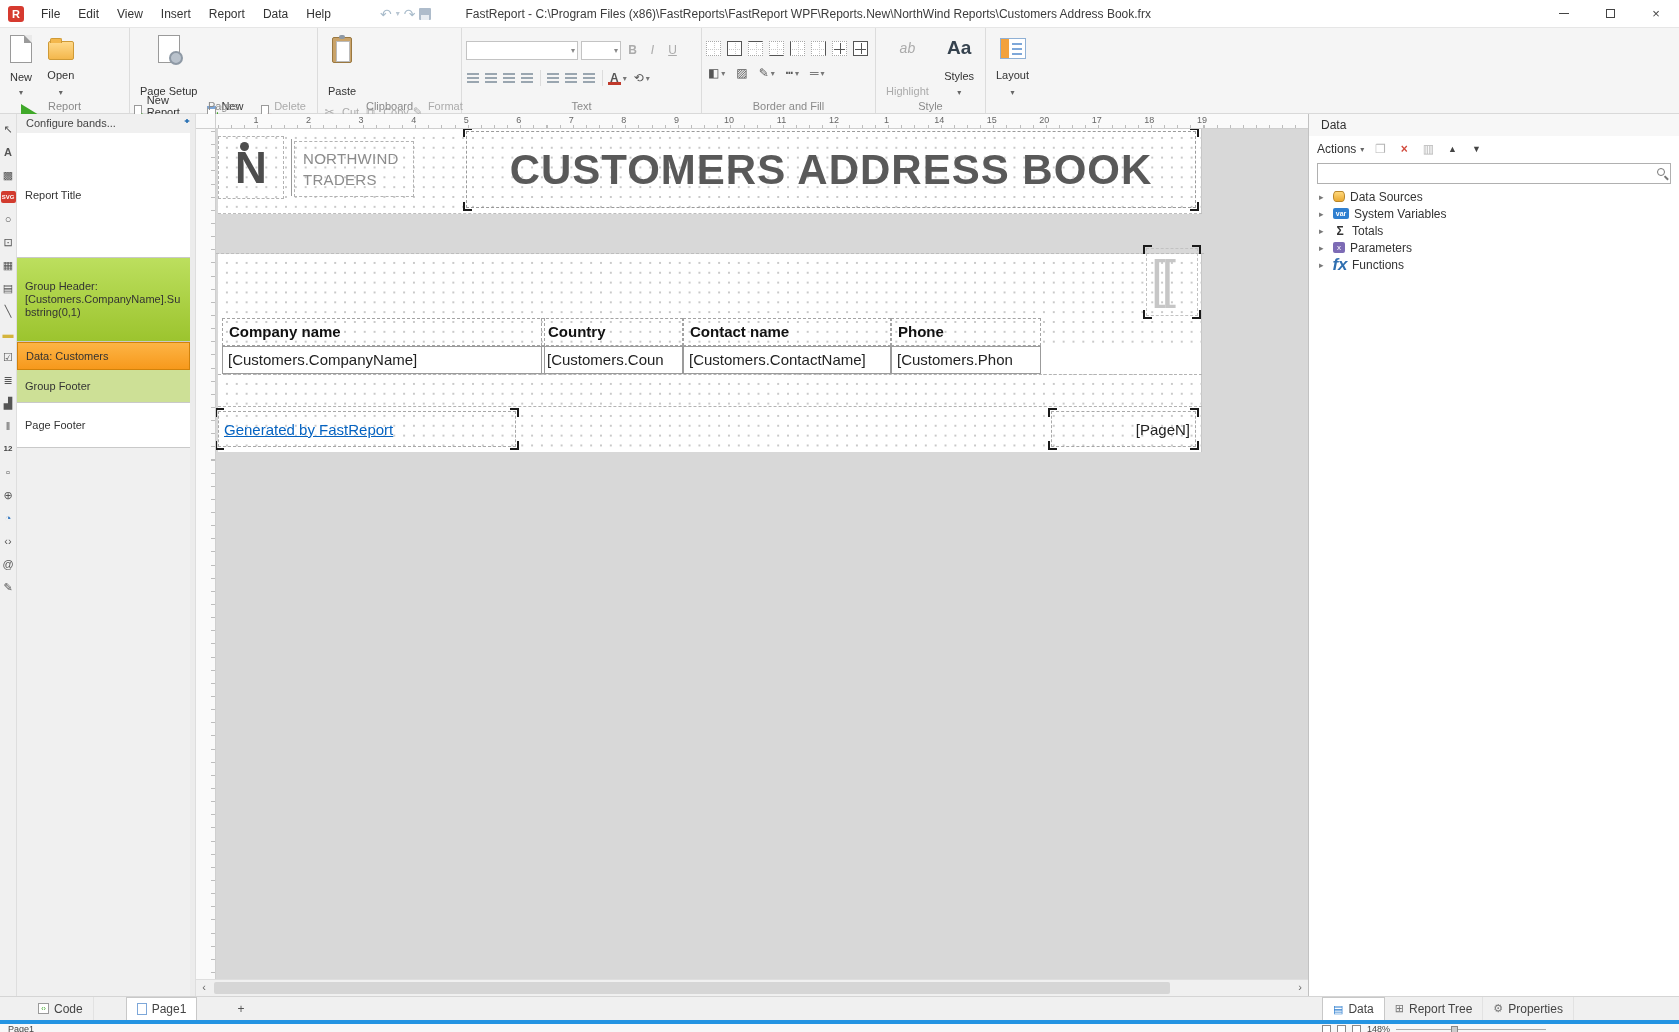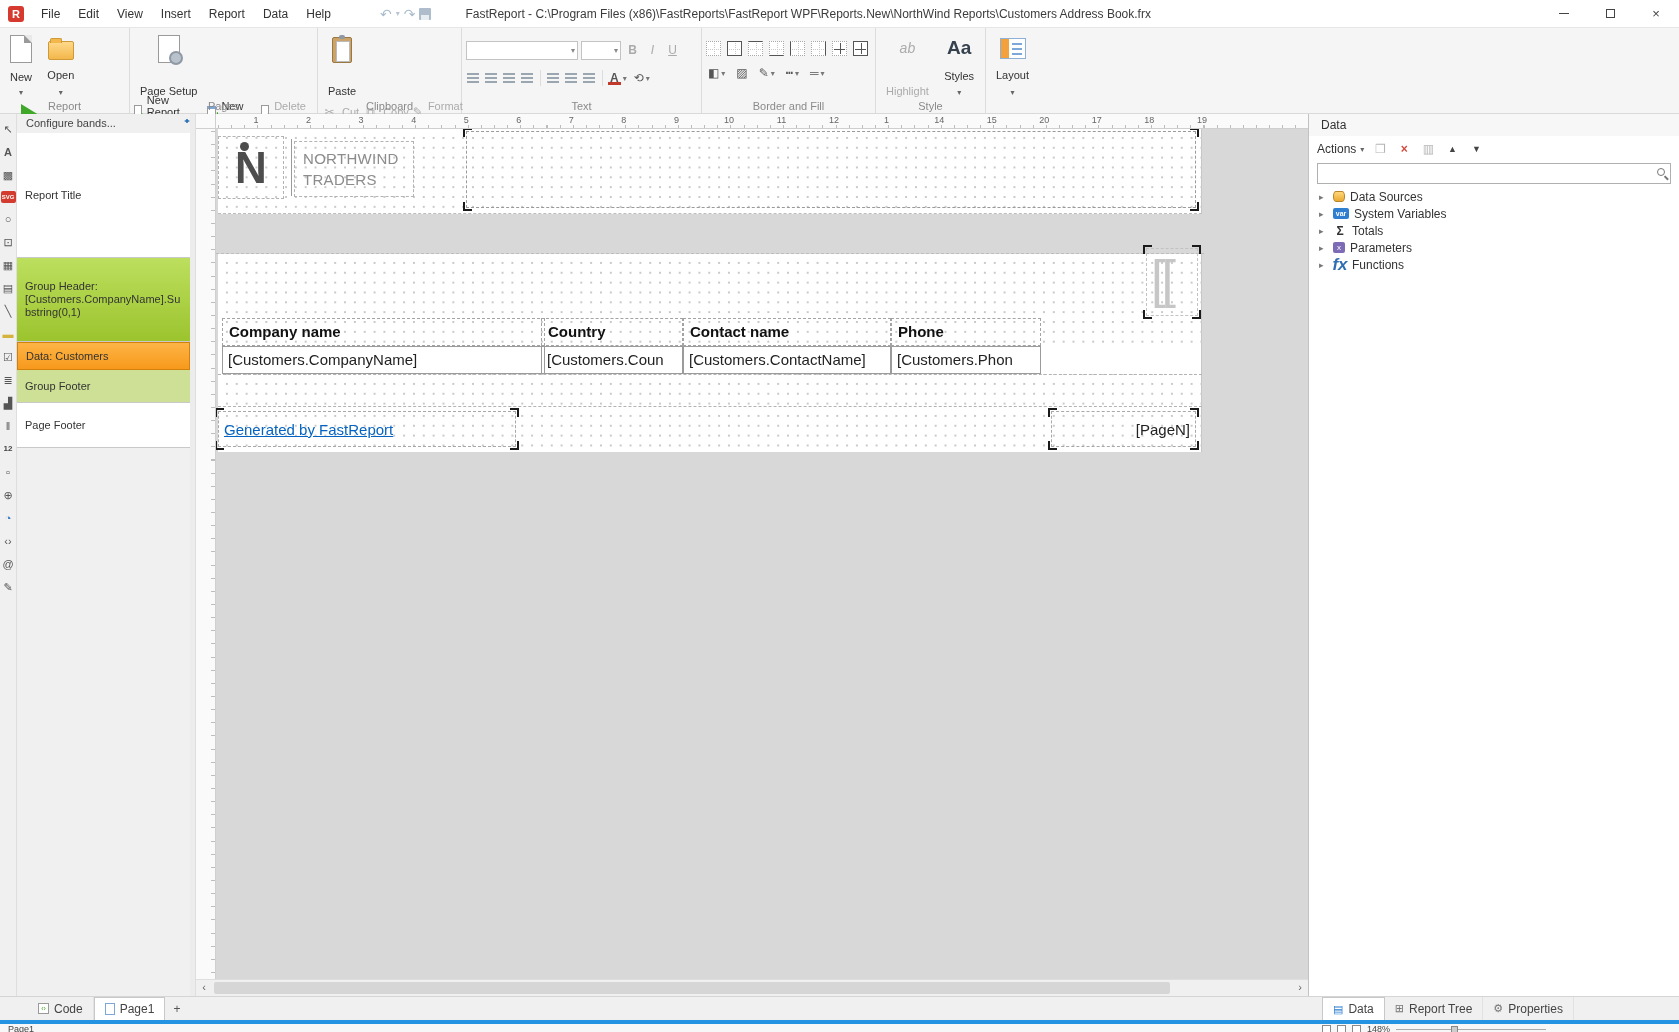--- a/index.html
+++ b/index.html
@@ -155,21 +155,21 @@
   .expander { font-size:9px; color:#777; width:9px; }
   .ticon { width:14px; height:12px; display:inline-flex; align-items:center; justify-content:center; font-size:10px; }
   .ticon.db { width:12px; height:11px; background:linear-gradient(180deg,#ffd87a,#eaaa33); border:1px solid #b8862a; border-radius:3px/5px; }
   .ticon.varb { background:#2f7fd0; color:#fff; font-size:7px; font-weight:bold; border-radius:2px; width:16px; height:11px; }
   .ticon.sigma { color:#333; font-weight:bold; font-size:12px; }
   .ticon.param { width:12px; height:11px; background:#7d6bb5; border-radius:2px; color:#fff; font-size:8px; }
   .ticon.fx { color:#2f6fb0; font-style:italic; font-weight:bold; font-size:17px; }
 
   
   .tabbar { position:absolute; bottom:12px; left:0; right:0; height:24px; background:#f0f0f0; border-top:1px solid #d5d5d5; }
-  .tabs-left { position:absolute; left:28px; top:0; display:flex; align-items:stretch; height:23px; }
+  .tabs-left { position:absolute; left:28px; top:0; display:flex; align-items:stretch; height:23px;gap:32px; }
   .tabs-right { position:absolute; left:1322px; top:0; display:flex; align-items:stretch; height:23px; }
   .tab { display:flex; align-items:center; gap:5px; padding:0 10px; color:#444; border-right:1px solid #e2e2e2; }
   .tab.active { background:#fff; border:1px solid #c8c8c8; border-bottom:none; }
   .tab-page-ic { width:10px; height:12px; background:#fff; border:1px solid #7da7d9; }
   .tab-code-ic { width:11px; height:11px; border:1px solid #9a9a9a; background:#fff; font-size:7px; line-height:10px; text-align:center; color:#3fa829; }
   .tab-data-ic { color:#2f7fd0; font-size:11px; }
   .tab-tree-ic, .tab-prop-ic { color:#777; font-size:11px; }
   .add-tab { padding:0 8px; color:#555; display:flex; align-items:center; }
 
   .statusbar { position:absolute; bottom:0; left:0; right:0; height:12px; background:#f7f7f7; border-top:4px solid var(--status-blue); overflow:hidden; }
@@ -432,20 +432,21 @@
 
         <div class="obj logo-box">
           <span class="logo-n">N</span>
         </div>
         <div class="logo-divider"></div>
         <div class="obj brand-box">
           <div>NORTHWIND</div>
           <div>TRADERS</div>
         </div>
         <div class="title-box" style="position:absolute;">
+          <span class="title-text">CUSTOMERS ADDRESS BOOK</span>
           <span class="hd tl"></span>
             <span class="hd tr"></span>
             <span class="hd bl"></span>
             <span class="hd br"></span>
         </div>
 
         <div class="bracket-box" style="position:absolute;">
           <span>[[</span>
           <span class="hd tl"></span><span class="hd tr"></span><span class="hd bl"></span><span class="hd br"></span>
         </div>

